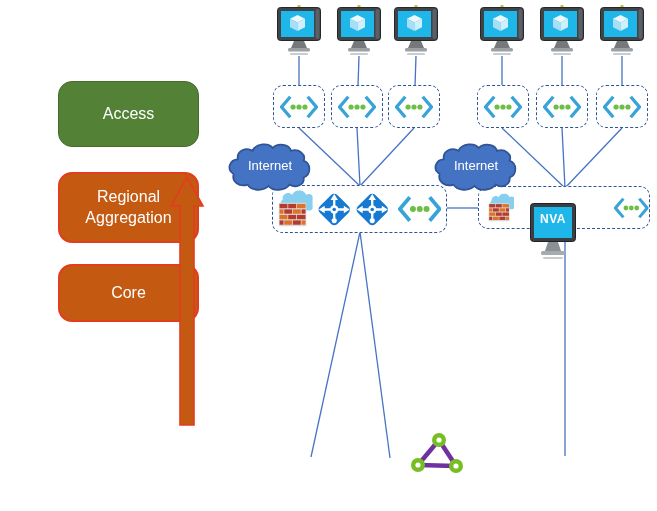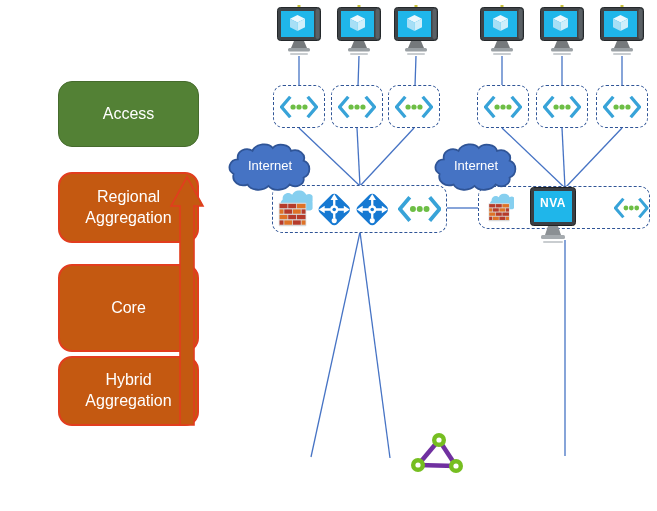--- a/index.html
+++ b/index.html
@@ -32,21 +32,21 @@
 
   
   .cloud{position:absolute;z-index:3;}
   .cloud svg{width:100%;height:100%;}
   .cloud-label{
     position:absolute;left:50%;top:50%;transform:translate(-50%,-58%);
     color:#fff;font-size:13px;white-space:nowrap;
   }
 
   .vm{position:absolute;width:44px;height:52px;z-index:2;}
-  .nva{position:absolute;left:530px;top:187px;width:46px;height:57px;z-index:2;}
+  .nva{position:absolute;left:530px;top:203px;width:46px;height:57px;z-index:2;}
   .nva-label{
     position:absolute;left:0;top:9px;width:100%;text-align:center;
     color:#fff;font-weight:bold;font-size:12px;letter-spacing:.5px;
   }
   .er-tri{position:absolute;left:409px;top:432px;width:56px;height:44px;z-index:4;}
   .up-arrow{position:absolute;left:167px;top:175px;z-index:1;}
 </style>
 </head>
 <body>
 
@@ -146,25 +146,22 @@
     <line x1="360" y1="232" x2="390" y2="458"></line>
     <line x1="565" y1="240" x2="565" y2="456"></line>
   </svg>
 
   <div class="layer-box layer-green" style="top:81px;height:66px;">
     <span>Access</span>
   </div>
   <div class="layer-box layer-orange" style="top:172px;height:71px;">
     <span>Regional Aggregation</span>
   </div>
-  <div class="layer-box layer-orange" style="top:264px;height:88px;">
+  <div class="layer-box layer-orange" style="top:264px;height:58px;">
     <span>Core</span>
-  </div>
-  <div class="layer-box layer-orange" style="top:356px;height:70px;">
-    <span>Hybrid Aggregation</span>
   </div>
 
   <svg class="up-arrow" width="40" height="252" viewBox="0 0 40 252">
     <polygon points="20,2 36,31 27,31 27,250 13,250 13,31 4,31" fill="#C45911" stroke="#E23D1E" stroke-width="1.6"></polygon>
   </svg>
 
   <div class="vm" style="left:277px;top:5px;">
       <svg viewBox="0 0 44 52">
         <use href="#sym-vm"></use>
       </svg>

